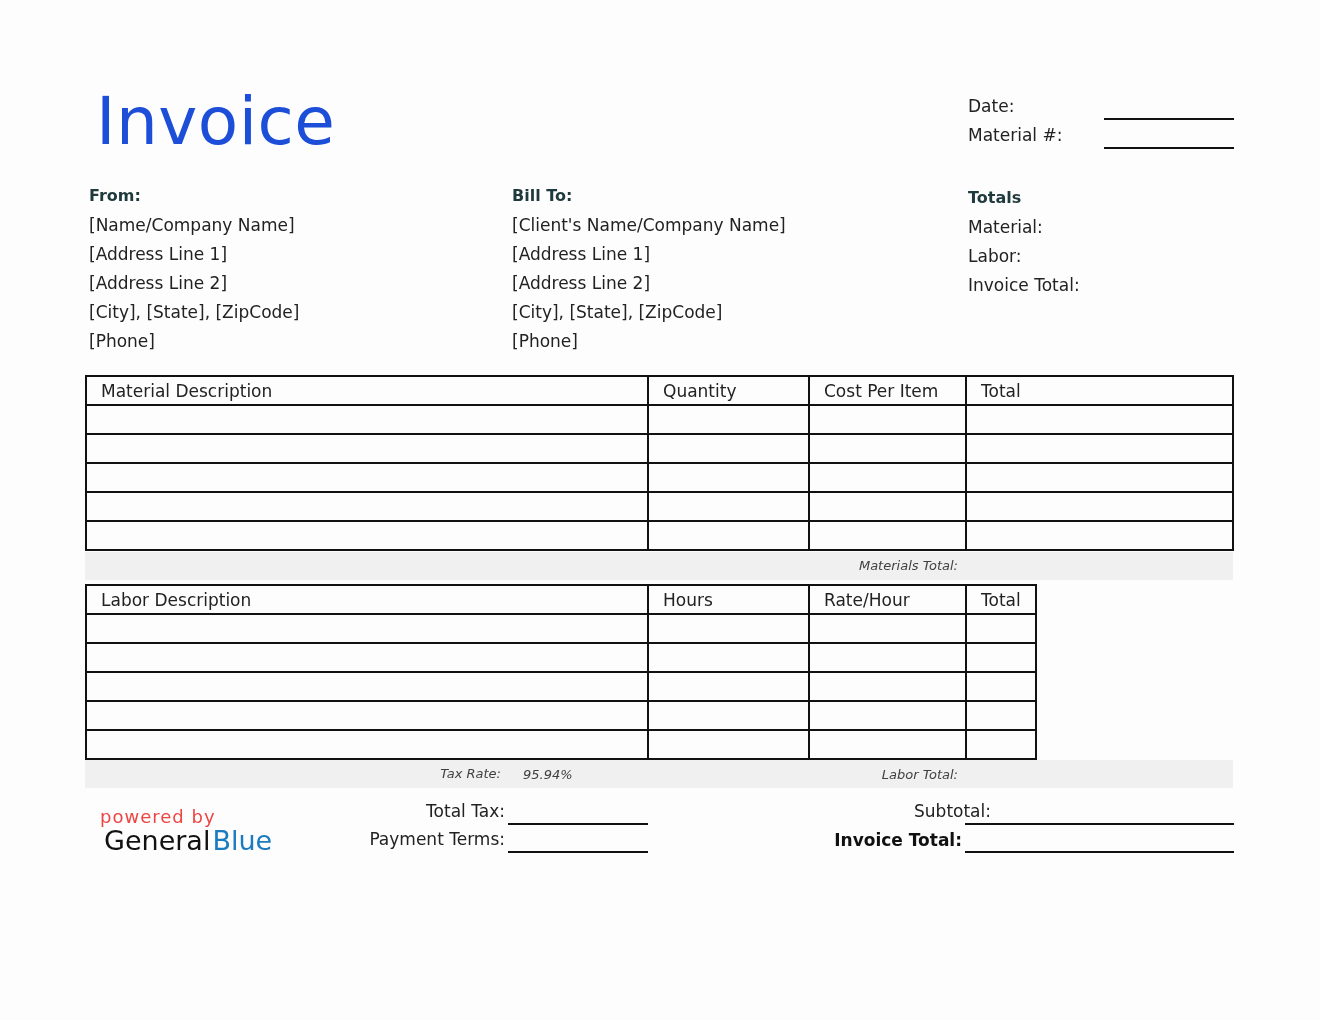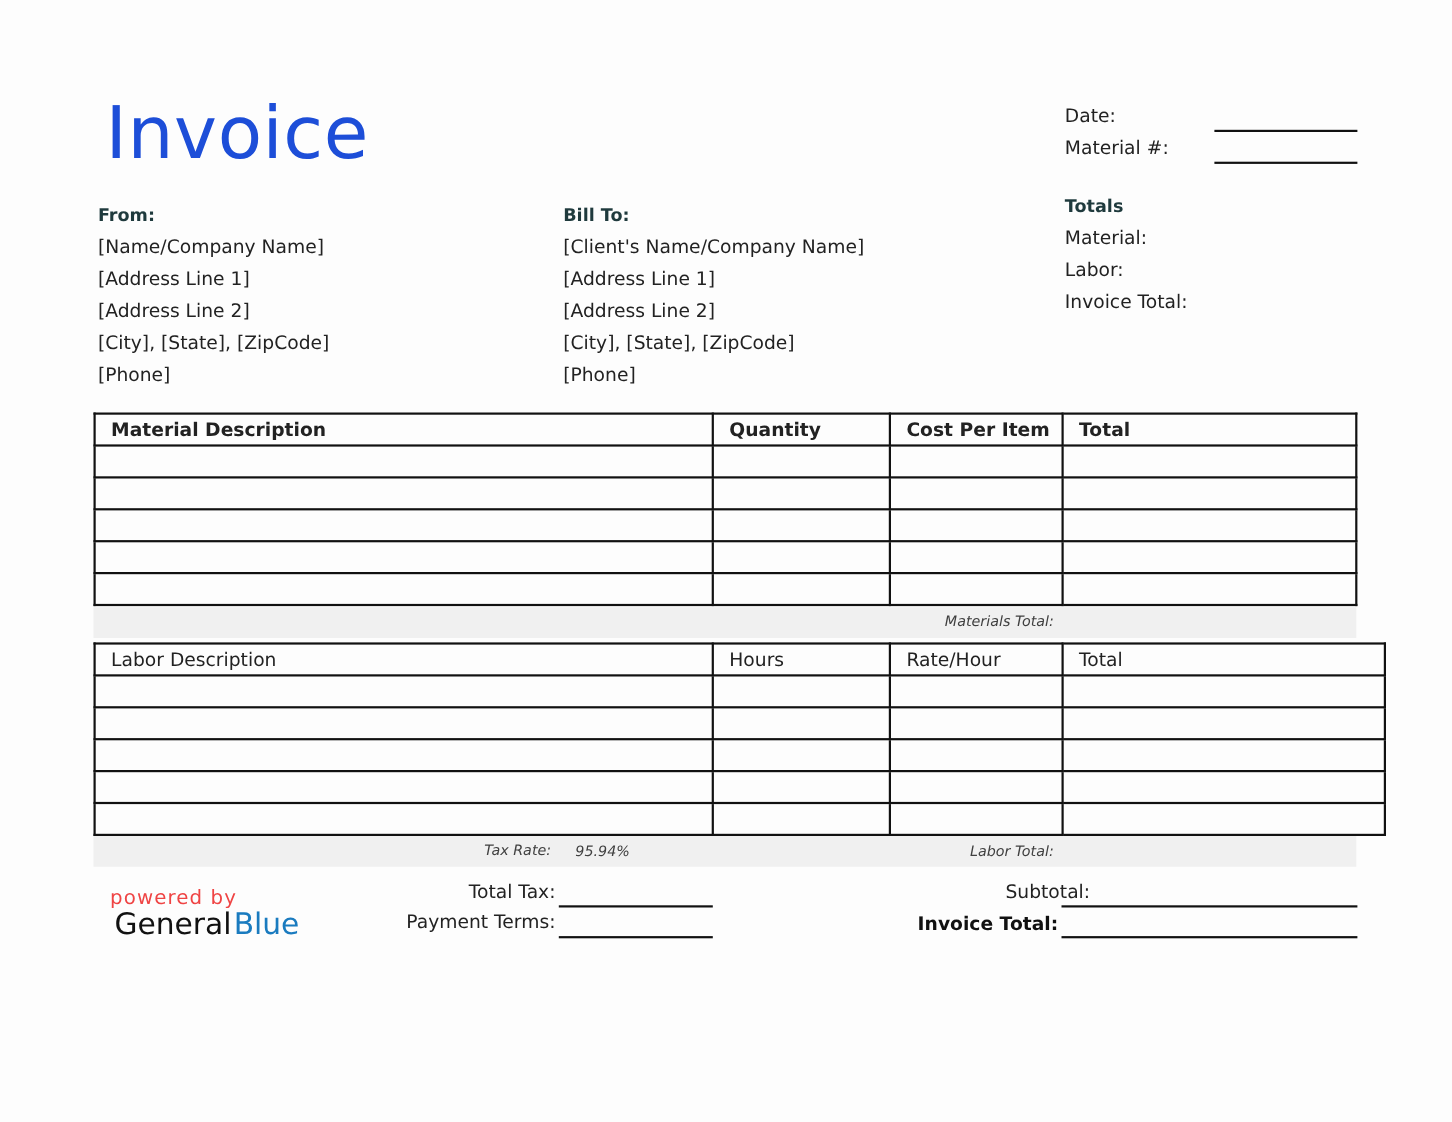--- a/index.html
+++ b/index.html
@@ -37,28 +37,28 @@
 
 <div class="abs" style="left:512px;top:186px;">
   <div class="hdr">Bill To:</div>
   <div class="lbl" style="margin-top:9px">[Client's Name/Company Name]</div>
   <div class="lbl" style="margin-top:9px">[Address Line 1]</div>
   <div class="lbl" style="margin-top:9px">[Address Line 2]</div>
   <div class="lbl" style="margin-top:9px">[City], [State], [ZipCode]</div>
   <div class="lbl" style="margin-top:9px">[Phone]</div>
 </div>
 
-<div class="abs" style="left:968px;top:178px;">
+<div class="abs" style="left:968px;top:188px;">
   <div class="hdr">Totals</div>
   <div class="lbl" style="margin-top:9px">Material:</div>
   <div class="lbl" style="margin-top:9px">Labor:</div>
   <div class="lbl" style="margin-top:9px">Invoice Total:</div>
 </div>
 
-<div class="abs" style="left:85px;top:375px;width:1149px;font-weight:bold;">
+<div class="abs" style="left:85px;top:375px;width:1149px;">
   <table>
     <colgroup>
         <col style="width:562px">
         <col style="width:161px">
         <col style="width:157px">
         <col>
       </colgroup>
     <tbody>
         <tr>
       <td>Material Description</td>
@@ -97,21 +97,21 @@
           <td></td>
         </tr>
   </tbody>
     </table>
 </div>
 
 <div class="band" style="top:552px;"></div>
 <div class="abs ital r" style="left:700px;width:258px;top:556px;">Materials Total:</div>
 <div class="abs" style="left:965px;top:552px;width:268px;height:28px;"></div>
 
-<div class="abs" style="left:85px;top:584px;width:1175px;">
+<div class="abs" style="left:85px;top:584px;width:952px;">
   <table>
     <colgroup>
         <col style="width:562px">
         <col style="width:161px">
         <col style="width:157px">
         <col>
       </colgroup>
     <tbody>
         <tr>
       <td>Labor Description</td>

